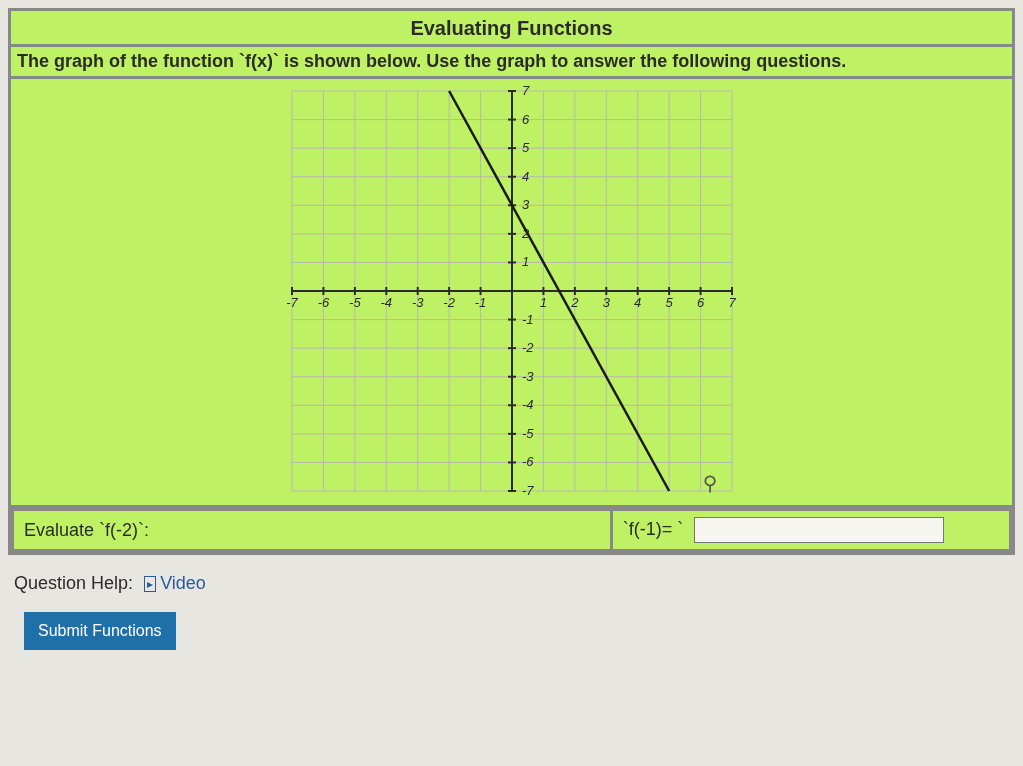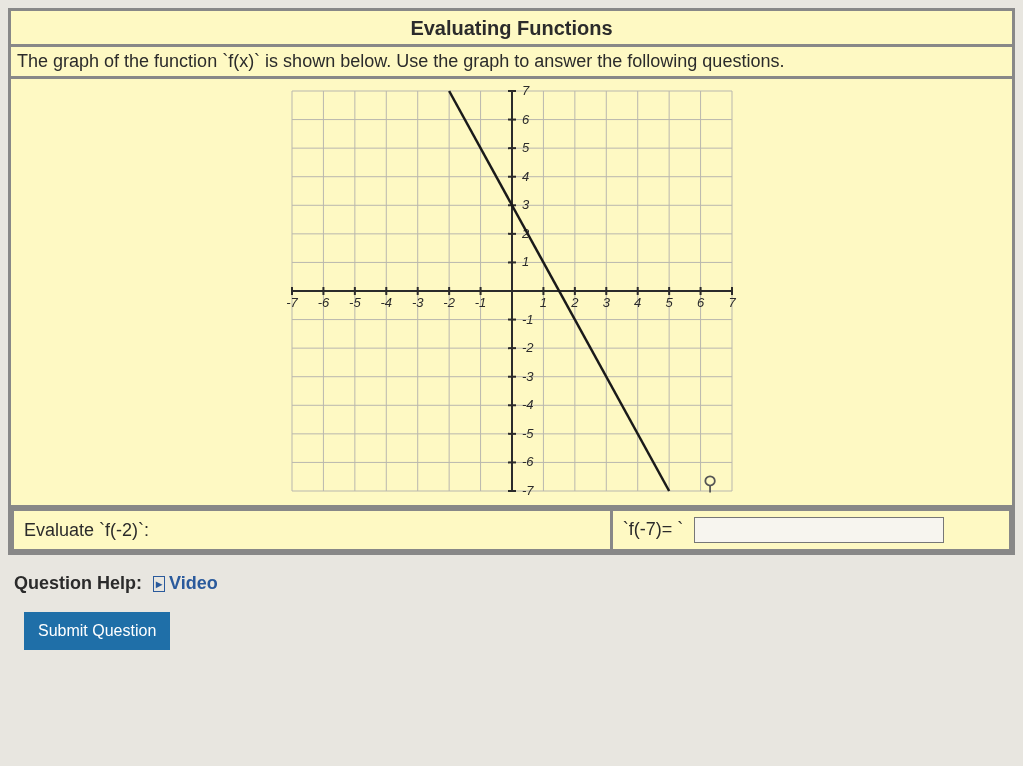--- a/index.html
+++ b/index.html
@@ -6,33 +6,34 @@
     body {
       margin: 0;
       padding: 8px;
       font-family: Arial, Helvetica, sans-serif;
       background: #e8e6e0;
       color: #2b2b2b;
       width: 1023px;
     }
     .outer-frame {
       border: 3px solid #888;
-      background: #fef9c3;
+      background: #bef264;
     }
     .title-row {
       text-align: center;
       font-weight: bold;
       font-size: 20px;
       padding: 6px 0 4px 0;
       border-bottom: 3px solid #888;
     }
     .instruction-row {
       font-size: 18px;
       padding: 4px 6px;
       border-bottom: 3px solid #888;
+      font-weight: bold;
     }
     .graph-row {
       display: flex;
       justify-content: center;
       padding: 2px 0 0 0;
       border-bottom: 3px solid #888;
       position: relative;
     }
     .graph-wrap {
       position: relative;
@@ -67,21 +68,20 @@
       height: 26px;
       border: 1px solid #777;
       background: #f7f5ef;
       vertical-align: middle;
       padding: 2px 4px;
       font-size: 15px;
     }
     .help-row {
       padding: 18px 6px 10px 6px;
       font-size: 18px;
-      font-weight: bold;
     }
     .video-link {
       color: #2a5a9c;
       cursor: pointer;
       margin-left: 6px;
     }
     .video-icon {
       display: inline-block;
       border: 1px solid #2a5a9c;
       font-size: 12px;
@@ -208,32 +208,32 @@
         </svg>
       <span class="mag-icon">⚲</span>
     </div>
   </div>
 
   <table class="qa-table">
     <tbody>
         <tr>
       <td class="qa-left">Evaluate `f(-2)`:</td>
       <td class="qa-right">
-        <span class="ans-label">`f(-7)= `</span>
+        <span class="ans-label">`f(-1)= `</span>
         <input class="ans-input" type="text" value="" style="">
       </td>
     </tr>
   </tbody>
     </table>
 
 </div>
 
 <div class="help-row">
   <span>Question Help:</span>
   <span class="video-link">
     <span class="video-icon">▸</span><span>Video</span>
   </span>
 </div>
 
-<button class="submit-btn">Submit Question</button>
+<button class="submit-btn">Submit Functions</button>
 
 
 
 
 </body></html>

